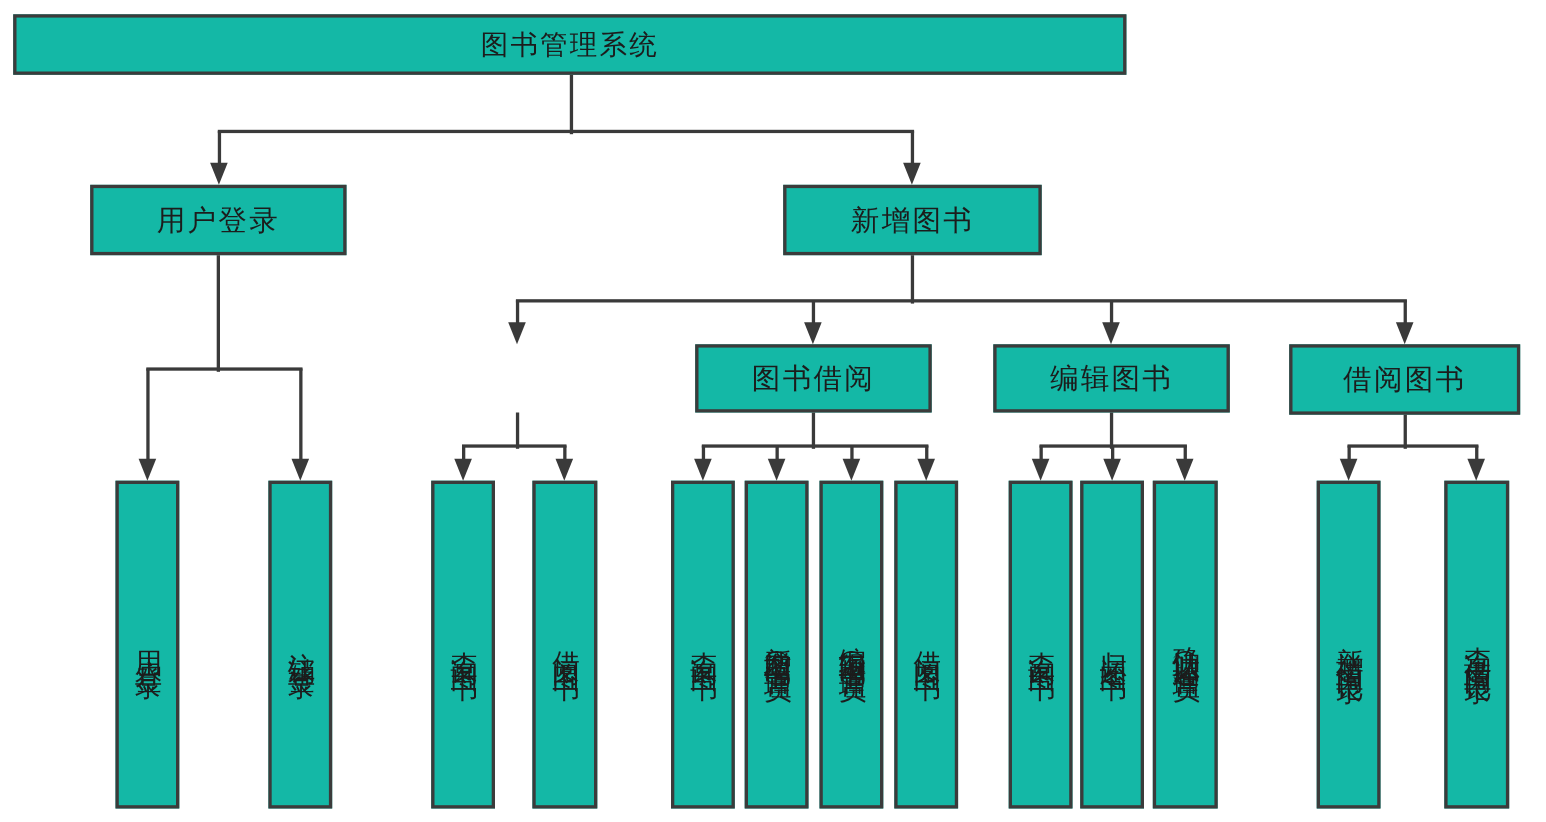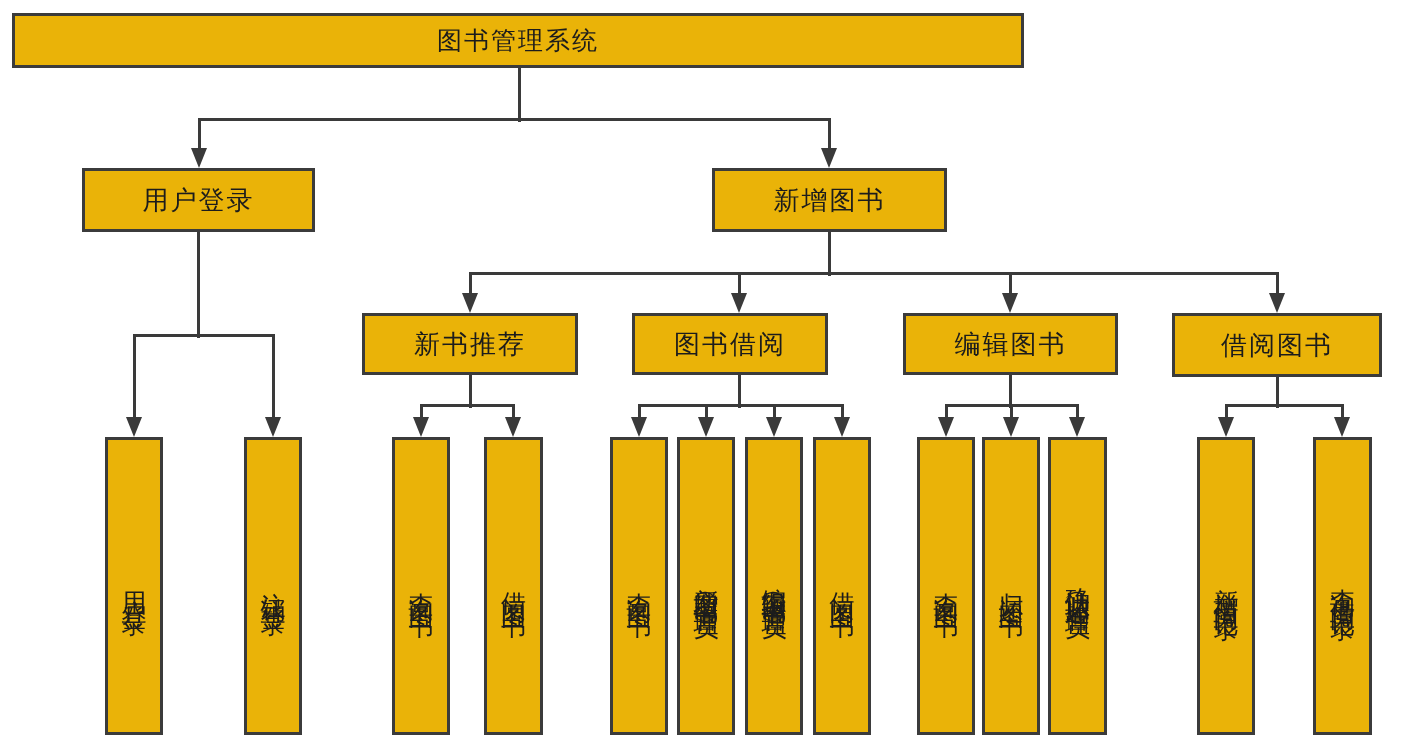--- a/index.html
+++ b/index.html
@@ -7,21 +7,21 @@
     position: relative;
     width: 1405px;
     height: 747px;
     background: #ffffff;
     font-family: "Liberation Sans", "DejaVu Sans", sans-serif;
     overflow: hidden;
   }
   .node {
     position: absolute;
     box-sizing: border-box;
-    background: #eab308;
+    background: #14b8a6;
     border: 3px solid #3b3b3b;
     display: flex;
     align-items: center;
     justify-content: center;
     color: #1c1c1c;
   }
   .hnode { font-size: 26px; letter-spacing: 2px; white-space: nowrap; }
   .root-node { font-size: 25px; }
   .leaf { }
   .leaf .vtext {
@@ -61,24 +61,21 @@
     <span>图书管理系统</span>
   </div>
 
   <div class="node hnode" style="left:82px; top:168px; width:233px; height:64px;">
     <span>用户登录</span>
   </div>
   <div class="node hnode" style="left:712px; top:168px; width:235px; height:64px;">
     <span>新增图书</span>
   </div>
 
-  <div class="node hnode" style="left:362px; top:313px; width:216px; height:62px;">
-    <span>新书推荐</span>
-  </div>
-  <div class="node hnode" style="left:632px; top:313px; width:196px; height:62px;">
+  <div class="node hnode" style="left:632px; top:313px; width:215px; height:62px;">
     <span>图书借阅</span>
   </div>
   <div class="node hnode" style="left:903px; top:313px; width:215px; height:62px;">
     <span>编辑图书</span>
   </div>
   <div class="node hnode" style="left:1172px; top:313px; width:210px; height:64px;">
     <span>借阅图书</span>
   </div>
 
   <div class="node leaf" style="left:105px; top:437px; width:58px; height:298px;">

